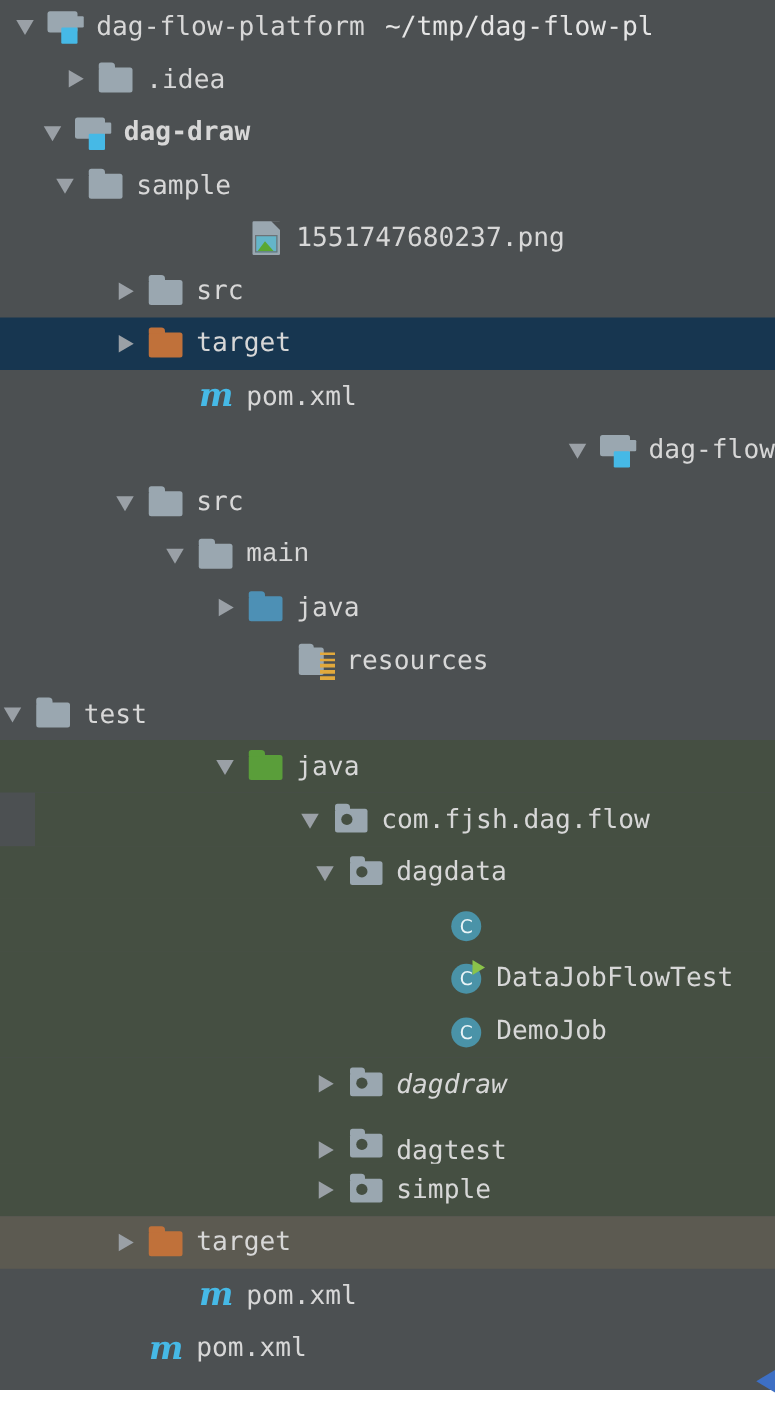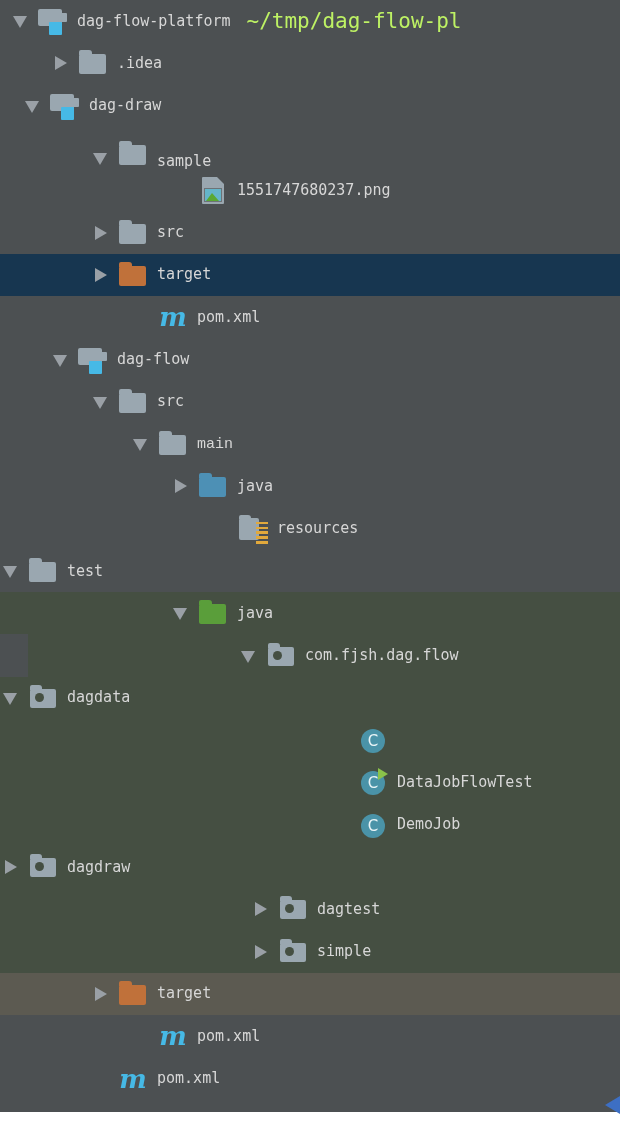--- a/index.html
+++ b/index.html
@@ -31,24 +31,24 @@
     content:"";position:absolute;left:3px;top:6px;
     border-top:12px solid #9aa0a6;
     border-left:7.5px solid transparent;
     border-right:7.5px solid transparent;
   }
   .arrow.none::after{content:none;}
   .icon{
     width:30px;height:30px;flex:0 0 30px;position:relative;margin-right:9px;
   }
   .label{
-    font-size:15px;color:#d7d7d7;letter-spacing:0px;line-height:1;
+    font-size:21px;color:#d7d7d7;letter-spacing:0px;line-height:1;
   }
   .path{
-    font-size:21px;color:#bef264;margin-left:16px;line-height:1;
+    font-size:21px;color:#e5e5e5;margin-left:16px;line-height:1;
   }
 
   
   .ic-folder{
     position:absolute;left:1px;top:6px;width:27px;height:20px;
     background:#9aa7b0;border-radius:2px;
   }
   .ic-folder::before{
     content:"";position:absolute;left:0;top:-4px;width:13px;height:5px;
     background:#9aa7b0;border-radius:2px 3px 0 0;
@@ -166,29 +166,29 @@
       <span class="label">dag-flow-platform</span>
       <span class="path">~/tmp/dag-flow-pl</span>
     </div>
     <div class="row" style="padding-left: 50px;">
       <span class="arrow collapsed"></span>
       <span class="icon">
         <span class="ic-folder"></span>
       </span>
       <span class="label">.idea</span>
     </div>
-    <div class="row" style="padding-left: 22px;">
+    <div class="row" style="padding-left: 32px; font-weight: bold;">
       <span class="arrow expanded"></span>
       <span class="icon">
         <span class="ic-mod"></span>
         <span class="ic-modsq"></span>
       </span>
       <span class="label">dag-draw</span>
     </div>
-    <div class="row" style="padding-left: 90px; align-items: flex-end;">
+    <div class="row" style="padding-left: 42px;">
       <span class="arrow expanded"></span>
       <span class="icon">
         <span class="ic-folder"></span>
       </span>
       <span class="label">sample</span>
     </div>
     <div class="row" style="padding-left: 170px;">
       <span class="arrow none"></span>
       <span class="icon">
         <span class="ic-img"></span>
@@ -210,21 +210,21 @@
       </span>
       <span class="label">target</span>
     </div>
     <div class="row" style="padding-left: 130px;">
       <span class="arrow none"></span>
       <span class="icon">
         <span class="ic-m">m</span>
       </span>
       <span class="label">pom.xml</span>
     </div>
-    <div class="row" style="padding-left: 50px;">
+    <div class="row" style="padding-left: 50px; justify-content: flex-end;">
       <span class="arrow expanded"></span>
       <span class="icon">
         <span class="ic-mod"></span>
         <span class="ic-modsq"></span>
       </span>
       <span class="label">dag-flow</span>
     </div>
     <div class="row" style="padding-left: 90px;">
       <span class="arrow expanded"></span>
       <span class="icon">
@@ -275,21 +275,21 @@
       <span class="label">java</span>
     </div>
     <div class="row grn" style="padding-left: 210px; margin-left: 28px;">
       <span class="arrow expanded"></span>
       <span class="icon">
         <span class="ic-pkg"></span>
         <span class="ic-pkgdot"></span>
       </span>
       <span class="label">com.fjsh.dag.flow</span>
     </div>
-    <div class="row grn" style="">
+    <div class="row grn" style="padding-left: 250px;">
       <span class="arrow expanded"></span>
       <span class="icon">
         <span class="ic-pkg"></span>
         <span class="ic-pkgdot"></span>
       </span>
       <span class="label">dagdata</span>
     </div>
     <div class="row grn" style="padding-left: 330px;">
       <span class="arrow none"></span>
       <span class="icon">
@@ -304,29 +304,29 @@
       </span>
       <span class="label">DataJobFlowTest</span>
     </div>
     <div class="row grn" style="padding-left: 330px;">
       <span class="arrow none"></span>
       <span class="icon">
         <span class="ic-class">C</span>
       </span>
       <span class="label">DemoJob</span>
     </div>
-    <div class="row grn" style="">
+    <div class="row grn" style="padding-left: 250px; font-style: italic;">
       <span class="arrow collapsed"></span>
       <span class="icon">
         <span class="ic-pkg"></span>
         <span class="ic-pkgdot"></span>
       </span>
       <span class="label">dagdraw</span>
     </div>
-    <div class="row grn" style="padding-left: 250px;">
+    <div class="row grn" style="padding-left: 250px; align-items: flex-end;">
       <span class="arrow collapsed"></span>
       <span class="icon">
         <span class="ic-pkg"></span>
         <span class="ic-pkgdot"></span>
       </span>
       <span class="label">dagtest</span>
     </div>
     <div class="row grn" style="padding-left: 250px;">
       <span class="arrow collapsed"></span>
       <span class="icon">

